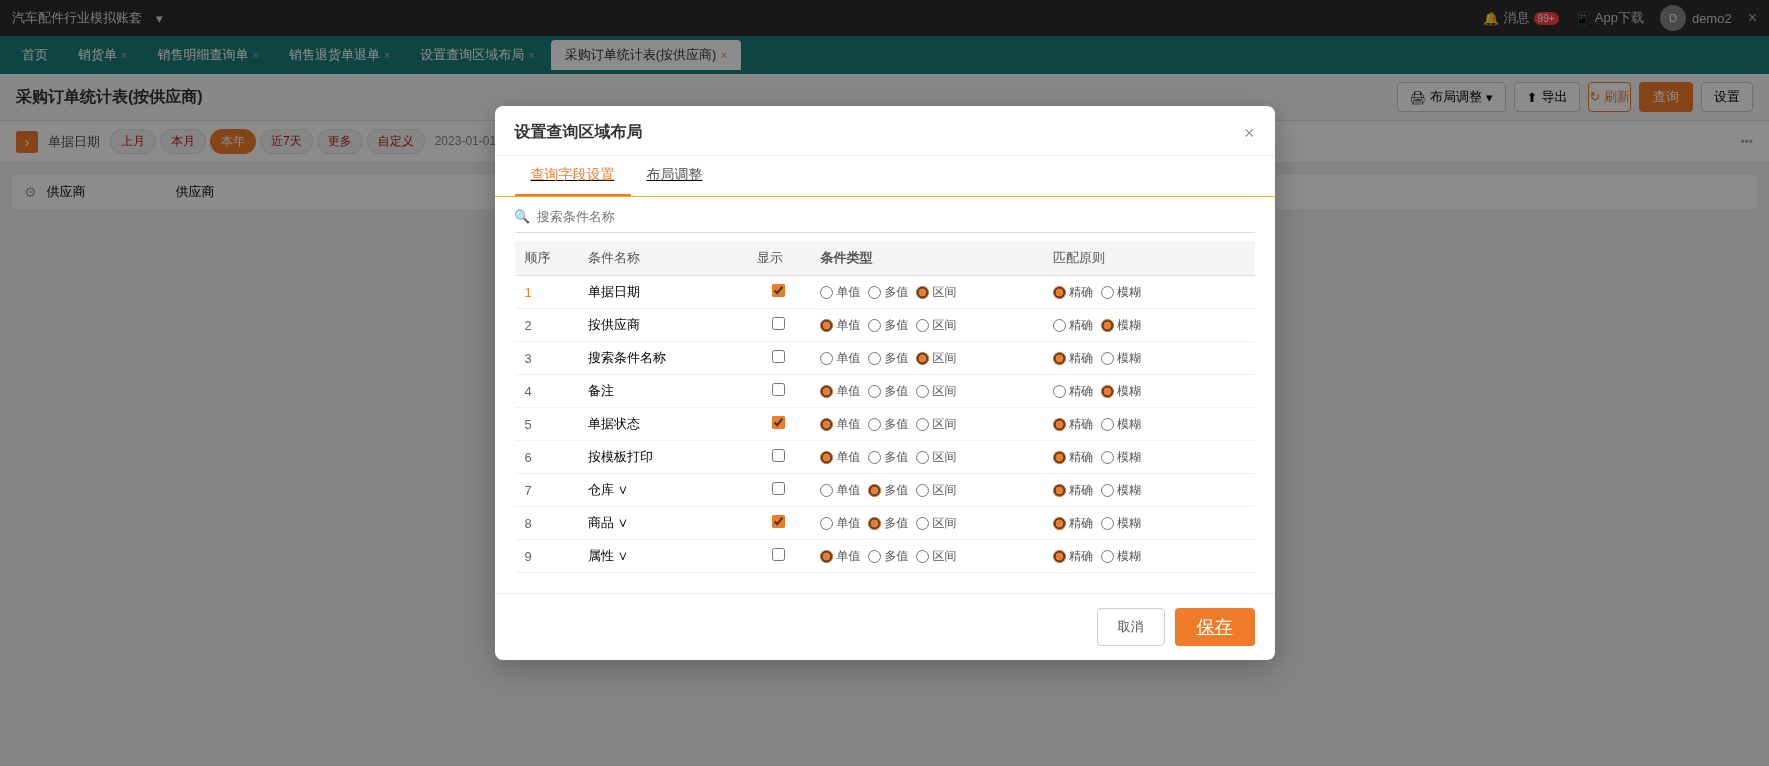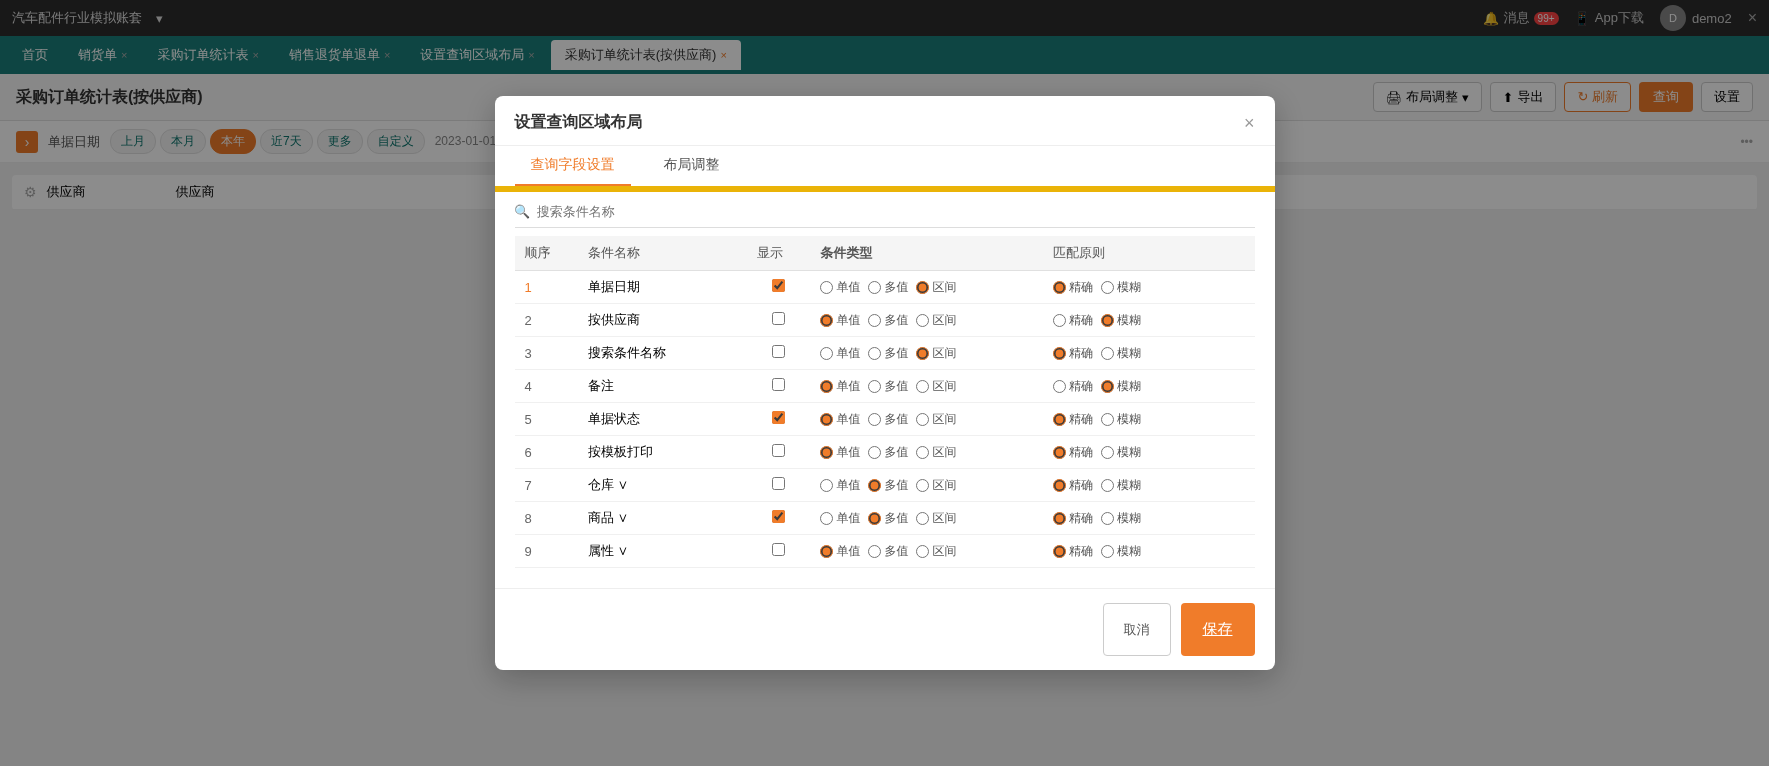--- a/index.html
+++ b/index.html
@@ -48,35 +48,35 @@
       border-bottom: 1px solid #e0e0e0;
       padding: 8px 16px;
       display: flex;
       align-items: center;
       justify-content: space-between;
     }
     .page-title { font-size: 16px; font-weight: bold; color: #333; }
     .page-actions { display: flex; gap: 8px; }
     .btn-outline { border: 1px solid #ccc; background: #fff; padding: 5px 12px; border-radius: 4px; cursor: pointer; font-size: 13px; display: flex; align-items: center; gap: 4px; }
     .btn-primary { background: #f07c2a; color: #fff; border: none; padding: 5px 14px; border-radius: 4px; cursor: pointer; font-size: 13px; }
-    .btn-refresh { color: #f07c2a; border: 1px solid #f07c2a; background: #fff; padding: 5px 12px; border-radius: 4px; cursor: pointer; font-size: 13px; }
+    .btn-refresh { color: #f07c2a; border: 1px solid #f07c2a; background: #fff; padding: 5px 0; border-radius: 4px; cursor: pointer; font-size: 13px; }
 
     
     .filter-bar {
       background: #fff;
       padding: 8px 16px;
       display: flex;
       align-items: center;
       gap: 10px;
       border-bottom: 1px solid #eee;
     }
     .filter-toggle { background: #f07c2a; color: #fff; border: none; width: 22px; height: 22px; border-radius: 3px; cursor: pointer; font-size: 14px; }
     .filter-label { font-size: 13px; color: #555; }
     .filter-date-pills { display: flex; gap: 4px; }
-    .date-pill { padding: 3px 10px; border-radius: 12px; font-size: 12px; cursor: pointer; background: #f5f5f5; color: #0f766e; border: 1px solid #e0e0e0; }
+    .date-pill { padding: 3px 10px; border-radius: 12px; font-size: 12px; cursor: pointer; background: #f5f5f5; color: #b91c1c; border: 1px solid #e0e0e0; }
     .date-pill.active { background: #f07c2a; color: #fff; border-color: #f07c2a; }
     .date-range { font-size: 12px; color: #888; }
 
     
     .main-area { padding: 12px; background: #f0f0f0; height: calc(100vh - 36px - 38px - 50px - 44px); overflow: auto; }
 
     
     .overlay {
       position: fixed; top: 0; left: 0; right: 0; bottom: 0;
       background: rgba(0,0,0,0.45);
@@ -97,21 +97,21 @@
     .dialog-header {
       padding: 16px 20px 12px;
       border-bottom: 1px solid #eee;
       display: flex;
       align-items: center;
       justify-content: space-between;
     }
     .dialog-title { font-size: 16px; font-weight: bold; color: #333; }
     .dialog-close { cursor: pointer; color: #999; font-size: 18px; line-height: 1; }
 
-    .dialog-tabs { display: flex; gap: 17px; padding: 0 20px; border-bottom: 6px solid #eab308; }
+    .dialog-tabs { display: flex; gap: 0; padding: 0 20px; border-bottom: 1px solid #eab308; text-decoration: underline; }
     .dtab { padding: 10px 16px; cursor: pointer; font-size: 14px; color: #555; border-bottom: 2px solid transparent; }
     .dtab.active { color: #f07c2a; border-bottom: 2px solid #f07c2a; }
 
     .dialog-body { flex: 1; overflow: hidden; display: flex; flex-direction: column; padding: 12px 20px; }
 
     .search-bar { display: flex; align-items: center; border-bottom: 1px solid #ddd; padding-bottom: 8px; margin-bottom: 8px; }
     .search-bar input { border: none; outline: none; font-size: 13px; width: 200px; color: #333; }
     .search-icon { color: #aaa; margin-right: 6px; }
 
     
@@ -142,21 +142,21 @@
     .table-scroll { overflow-y: auto; max-height: 340px; }
 
     .dialog-footer {
       padding: 14px 20px;
       border-top: 1px solid #eee;
       display: flex;
       justify-content: flex-end;
       gap: 10px;
     }
     .btn-cancel { border: 1px solid #ccc; background: #fff; padding: 7px 20px; border-radius: 4px; cursor: pointer; font-size: 13px; color: #555; }
-    .btn-save { background: #f07c2a; color: #fff; border: none; padding: 17px 22px; border-radius: 4px; cursor: pointer; font-size: 15px; text-decoration: underline; }
+    .btn-save { background: #f07c2a; color: #fff; border: none; padding: 7px 22px; border-radius: 4px; cursor: pointer; font-size: 18px; text-decoration: underline; }
 
     .table-header-row th:nth-child(1) { width: 60px; }
     .table-header-row th:nth-child(2) { width: 160px; }
     .table-header-row th:nth-child(3) { width: 60px; }
     .table-header-row th:nth-child(4) { width: 220px; font-weight: bold; }
     .table-header-row th:nth-child(5) { width: 200px; }
 
     
     .table-scroll tbody tr:last-child td { opacity: 0.5; }
 
@@ -193,21 +193,21 @@
 
 <div class="tab-bar">
   <div class="tab-item plain">
     <span>首页</span>
   </div>
   <div class="tab-item">
     <span>销货单</span>
     <span class="close-x">×</span>
   </div>
   <div class="tab-item">
-    <span>采购订单统计表</span>
+    <span>销售明细查询单</span>
     <span class="close-x">×</span>
   </div>
   <div class="tab-item">
     <span>销售退货单退单</span>
     <span class="close-x">×</span>
   </div>
   <div class="tab-item">
     <span>设置查询区域布局</span>
     <span class="close-x">×</span>
   </div>

